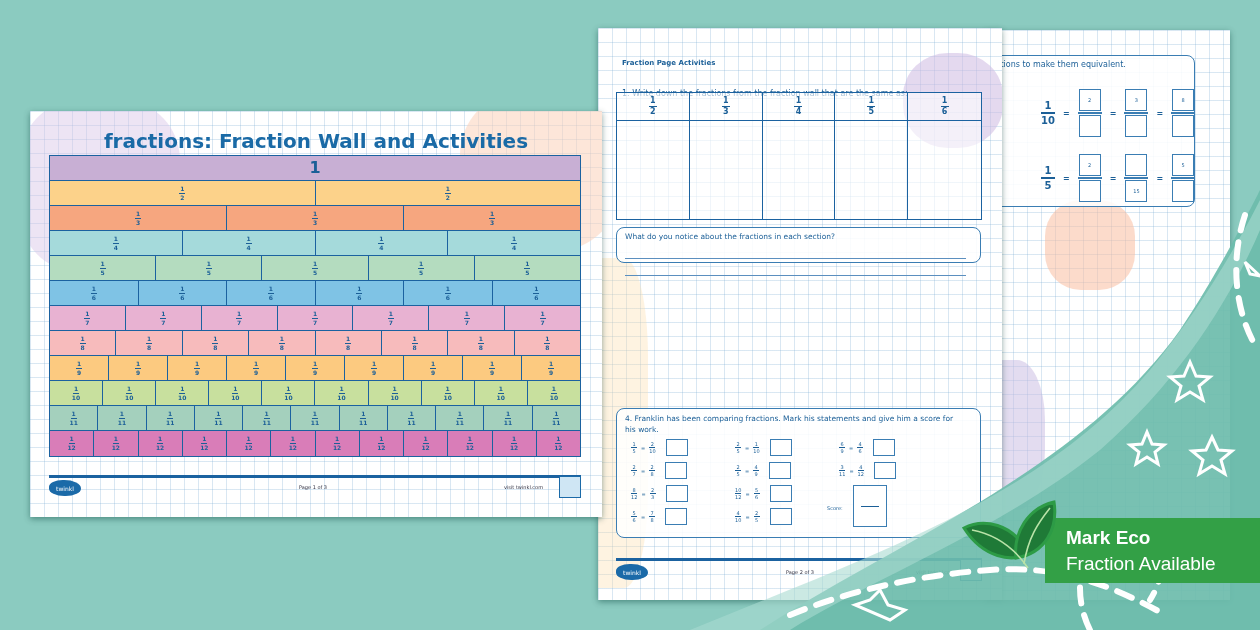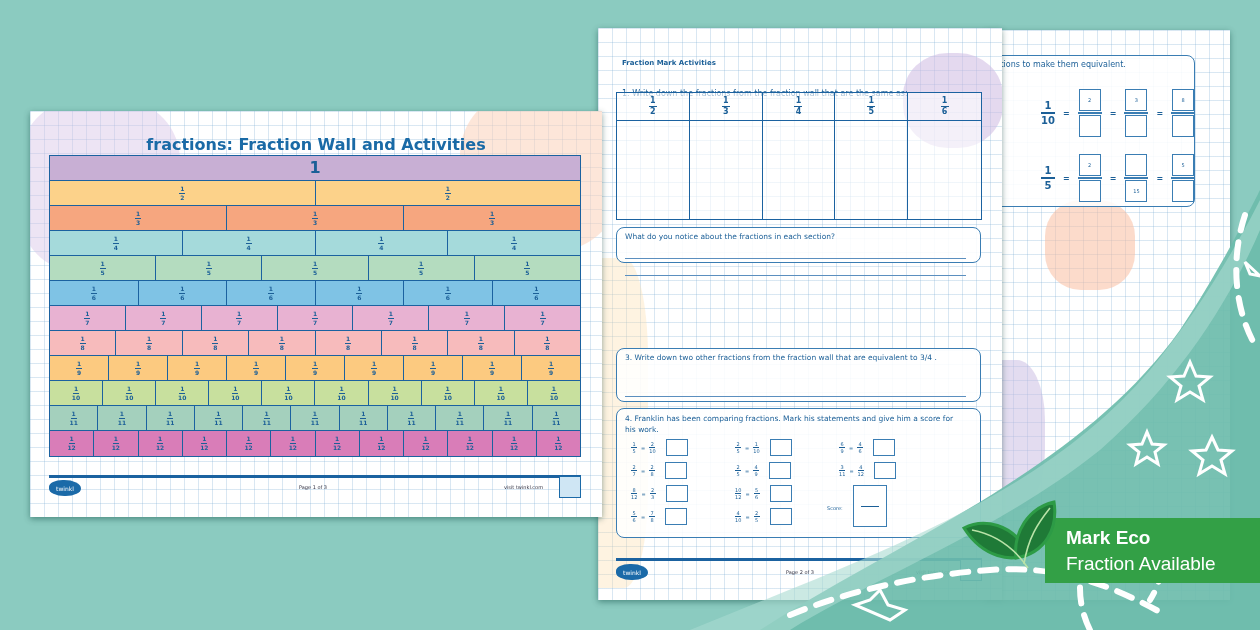--- a/index.html
+++ b/index.html
@@ -13,21 +13,21 @@
   }
   .page { position: absolute; box-shadow: 0 2px 6px rgba(0,60,50,0.45); overflow: hidden; }
   .blob { position: absolute; border-radius: 50%; }
   
   #page3 { left: 985px; top: 30px; width: 245px; height: 570px; }
   
   #page2 { left: 598px; top: 28px; width: 404px; height: 572px; }
   
   #page1 { left: 30px; top: 111px; width: 572px; height: 406px; }
 
-  .p1-title { position: absolute; top: 18px; left: 0; width: 100%; text-align: center; font-size: 16px; font-weight: bold; color: #1a6aa6; margin-top: 6px; }
+  .p1-title { position: absolute; top: 18px; left: 0; width: 100%; text-align: center; font-size: 20px; font-weight: bold; color: #1a6aa6; }
   .wall { position: absolute; left: 19px; top: 44px; width: 532px; border: 1.5px solid #1b62a0; }
   .wall-row { display: flex; height: 25px; border-bottom: 1.5px solid #1b62a0; }
   .wall-row:last-child { border-bottom: none; }
   .cell { flex: 1; border-right: 1px solid #1b62a0; display: flex; align-items: center; justify-content: center; color: #1b5f97; font-size: 6px; font-weight: bold; line-height: 6px; flex-direction: column; }
   .cell:last-child { border-right: none; }
   .cell.big { font-size: 16px; line-height: 16px; }
   .frac-num, .frac-den { display: block; text-align: center; }
   .frac-line { display: block; width: 6px; height: 1px; background: #1b5f97; margin: 1px 0; }
 
   .footer-line { position: absolute; height: 3px; background: #1b62a0; }
@@ -126,21 +126,21 @@
           <div class="sline"></div>
           <div class="sbox"></div>
         </div>
     </div>
   </div>
 </div>
 
 <div id="page2" class="page grid-bg">
   <div class="blob" style="left:305px;top:25px;width:100px;height:95px;background:rgba(205,185,225,0.55);border-radius:45%;"></div>
   <div class="blob" style="left:-30px;top:230px;width:80px;height:330px;background:rgba(252,222,170,0.35);border-radius:30%;"></div>
-  <div class="p2-heading">Fraction Mark Activities</div>
+  <div class="p2-heading">Fraction Page Activities</div>
   <div class="p2-q1">1. Write down the fractions from the fraction wall that are the same as:</div>
   <div class="q1-table">
     <div class="q1-cell q1-head">
         <span>1</span>
         <span class="frac-line"></span>
         <span>2</span>
       </div>
     <div class="q1-cell q1-head">
         <span>1</span>
         <span class="frac-line"></span>
@@ -164,24 +164,20 @@
     <div class="q1-cell"></div>
     <div class="q1-cell"></div>
     <div class="q1-cell"></div>
     <div class="q1-cell"></div>
     <div class="q1-cell"></div>
   </div>
 
   <div class="qbox" style="top:199px;height:36px;">
     <div class="qbox-text">What do you notice about the fractions in each section?</div>
     <div class="ans-line" style="top:30px;"></div>
-    <div class="ans-line" style="top:47px;"></div>
-  </div>
-  <div class="qbox" style="top:320px;height:54px;">
-    <div class="qbox-text">3. Write down two other fractions from the fraction wall that are equivalent to 3/4 .</div>
     <div class="ans-line" style="top:47px;"></div>
   </div>
   <div class="qbox" style="top:380px;height:130px;">
     <div class="qbox-text" style="right:16px;line-height:11px;">4. Franklin has been comparing fractions. Mark his statements and give him a score for his work.</div>
     <div class="q4-grid" id="q4grid">
         <div class="cmp" style="left: 0px; top: 0px;">
           <div class="mini-frac">
             <span>1</span>
             <span class="frac-line"></span>
             <span>5</span>

